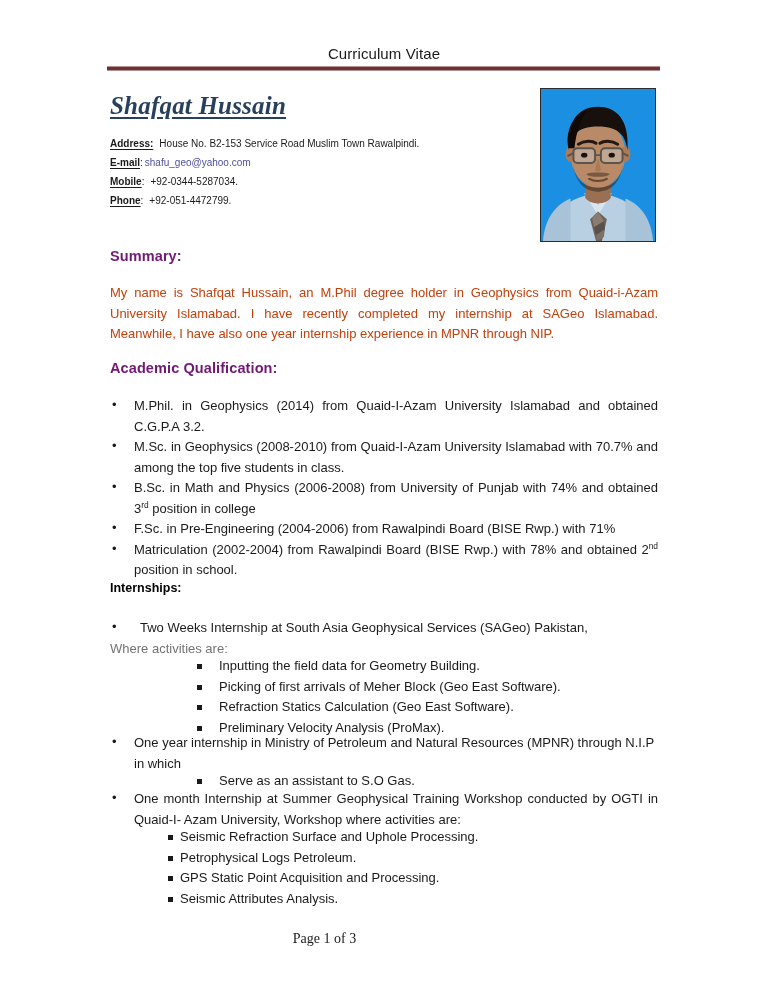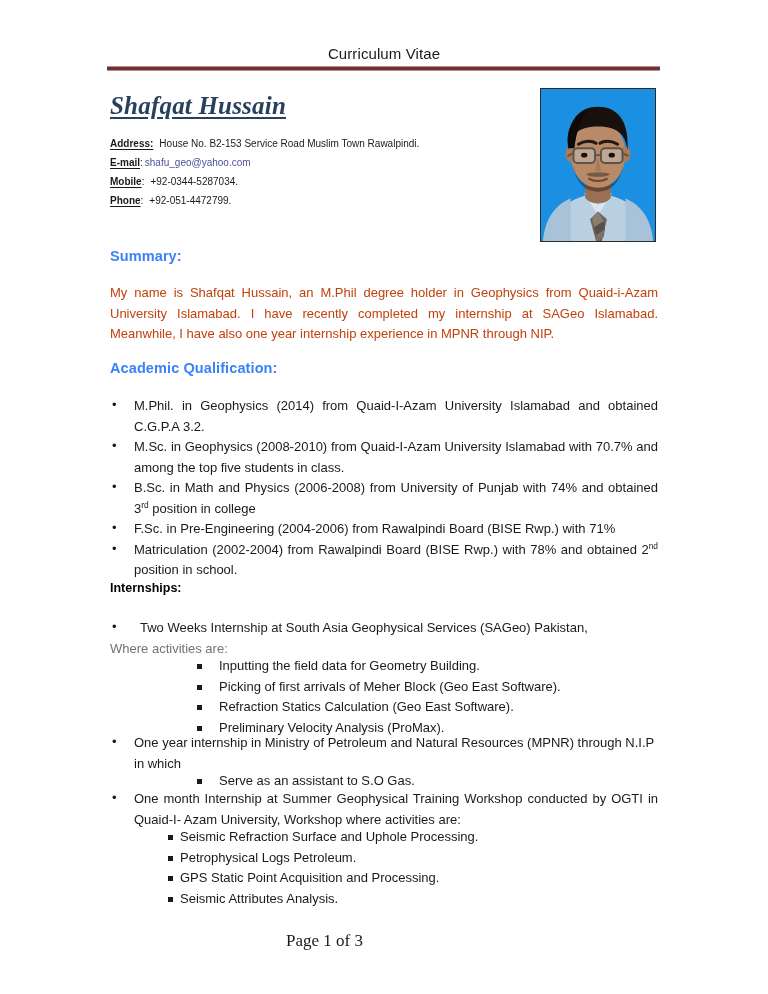--- a/index.html
+++ b/index.html
@@ -101,21 +101,21 @@
     box-sizing: border-box;
   }
   .photo svg { display: block; width: 100%; height: 100%; }
 
   
   .section-heading {
     position: absolute;
     left: 110px;
     font-size: 14.5px;
     font-weight: bold;
-    color: #3b82f6;
+    color: #701a75;
     letter-spacing: .1px;
   }
   .sub-heading {
     position: absolute;
     left: 110px;
     font-size: 12.5px;
     font-weight: bold;
     color: #000;
   }
   .para {
@@ -201,21 +201,21 @@
   }
 
   
   .doc-footer {
     position: absolute;
     left: 0;
     top: 931px;
     width: 649px;
     text-align: center;
     font-family: "Liberation Serif", serif;
-    font-size: 17px;
+    font-size: 14px;
     color: #1a1a1a;
   }
 </style>
 </head>
 <body>
 
 <div class="page">
 
   <div class="doc-header">Curriculum Vitae</div>
   <div class="header-rule"></div>

